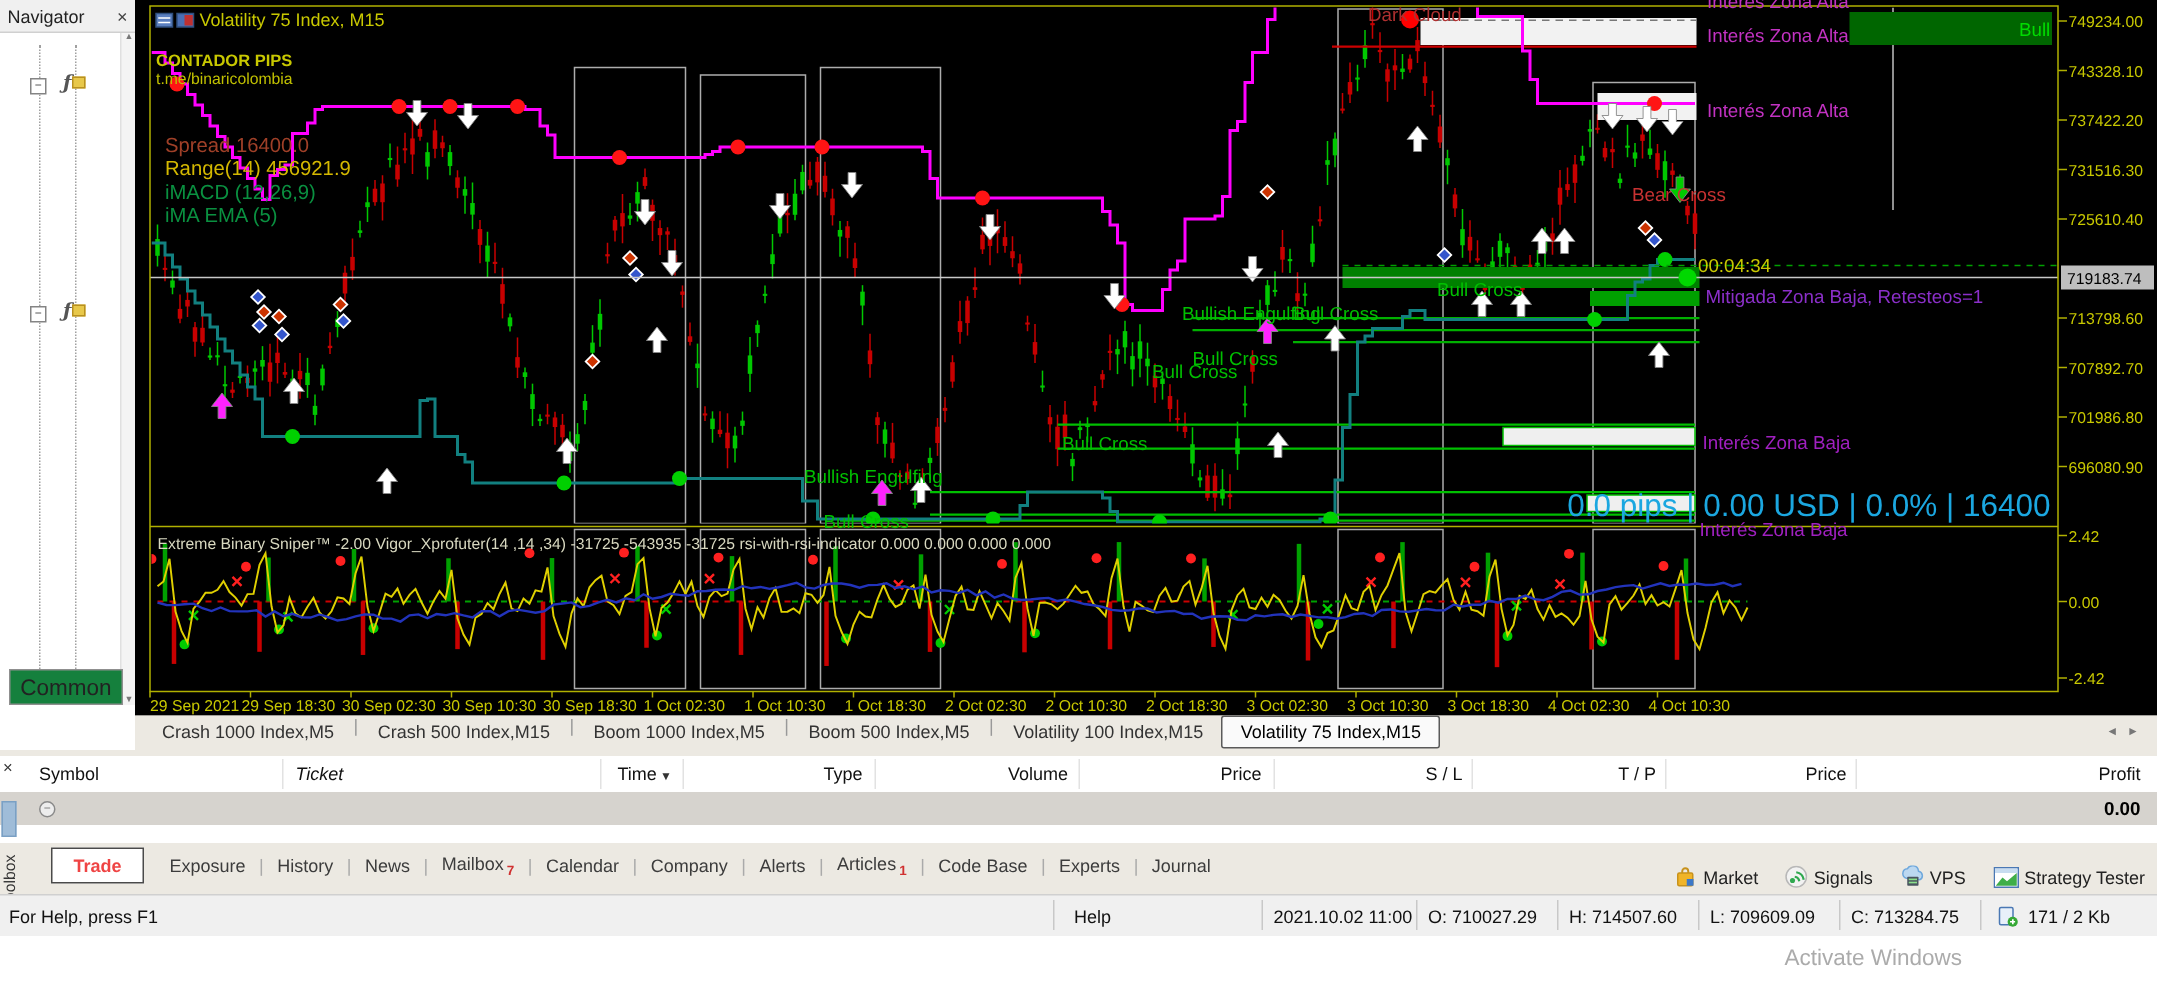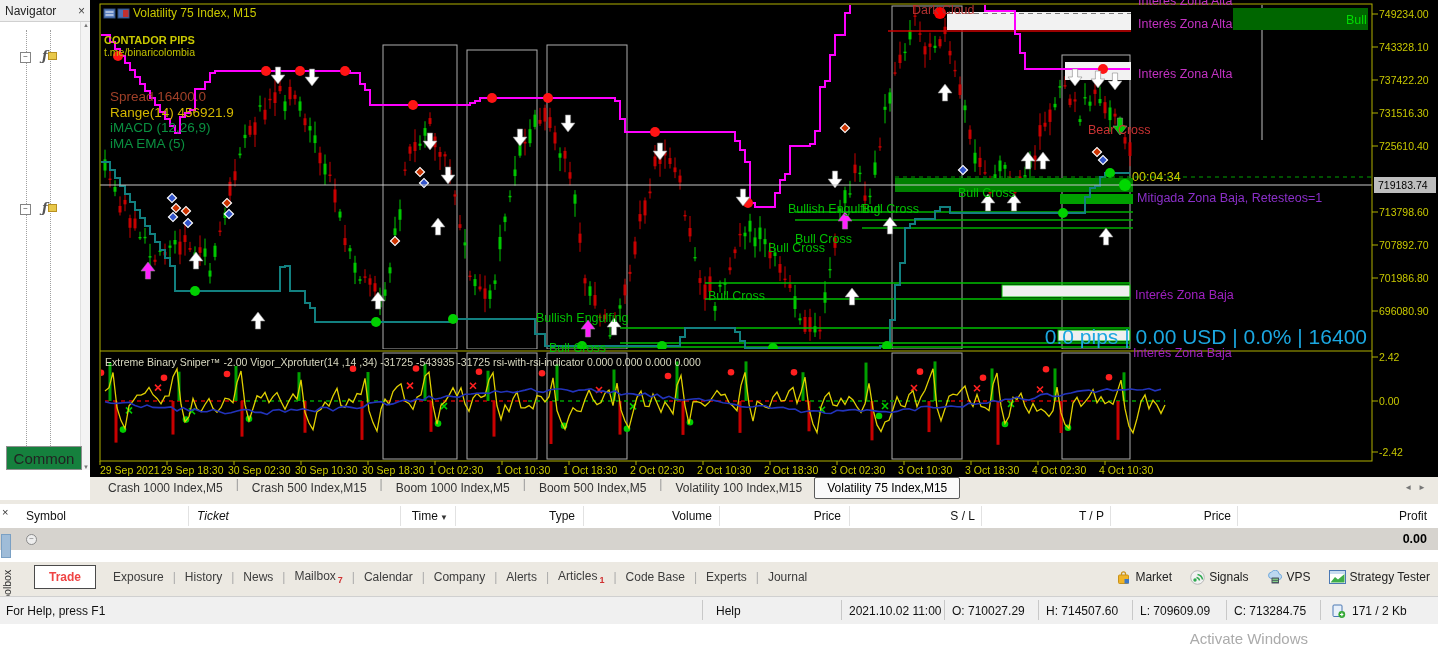--- a/index.html
+++ b/index.html
@@ -45,21 +45,21 @@
   #tb-close{left:2px;top:506px;font-size:11px;color:#333}
   #tb-scroll{left:1px;top:534px;width:8px;height:22px;background:#9FBCD8;border:1px solid #7AA0C4}
   #tb-vlabel{left:0;top:562px;width:14px;height:52px;writing-mode:vertical-rl;transform:rotate(180deg);
              font-size:10.5px;color:#333;display:flex;align-items:center;justify-content:center}
   
   #bottom-tabs{left:14px;top:562px;width:1424px;height:30px;background:#ECE9E2;display:flex;align-items:center}
   .btab{font-size:12px;color:#3C3C3C;padding:4px 9px;white-space:nowrap;display:flex;align-items:flex-start}
   .btab.active{background:#FFF;border:1px solid #4A4A4A;font-weight:bold;color:#ef4444;margin:0 8px 0 20px;padding:4px 14px}
   .btab .badge{color:#D03030;font-size:9px;font-weight:bold;margin-left:2px;margin-top:6px}
   .btab-sep{color:#AAA}
-  #right-buttons{position:absolute;right:8px;top:562px;height:30px;display:flex;align-items:center;gap:18px}
+  #right-buttons{position:absolute;right:8px;top:562px;height:30px;display:flex;align-items:flex-end;gap:18px}
   .rbtn{display:flex;align-items:center;gap:4px;font-size:12px;color:#222;white-space:nowrap}
   .ricon{display:inline-flex}
   
   #status-bar{left:0;top:596px;width:1438px;height:28px;background:#F0F0F0;border-top:1px solid #D0D0D0}
   .stitem{position:absolute;top:7px;font-size:12px;color:#111;white-space:nowrap}
   .ssep{position:absolute;top:3px;height:20px;border-left:1px solid #C8C8C8}
   
   #footer{left:0;top:624px;width:1438px;height:34px;background:#FFF}
   #win-watermark{position:absolute;right:130px;top:6px;color:#ABABAB;font-size:15px}
 </style>

